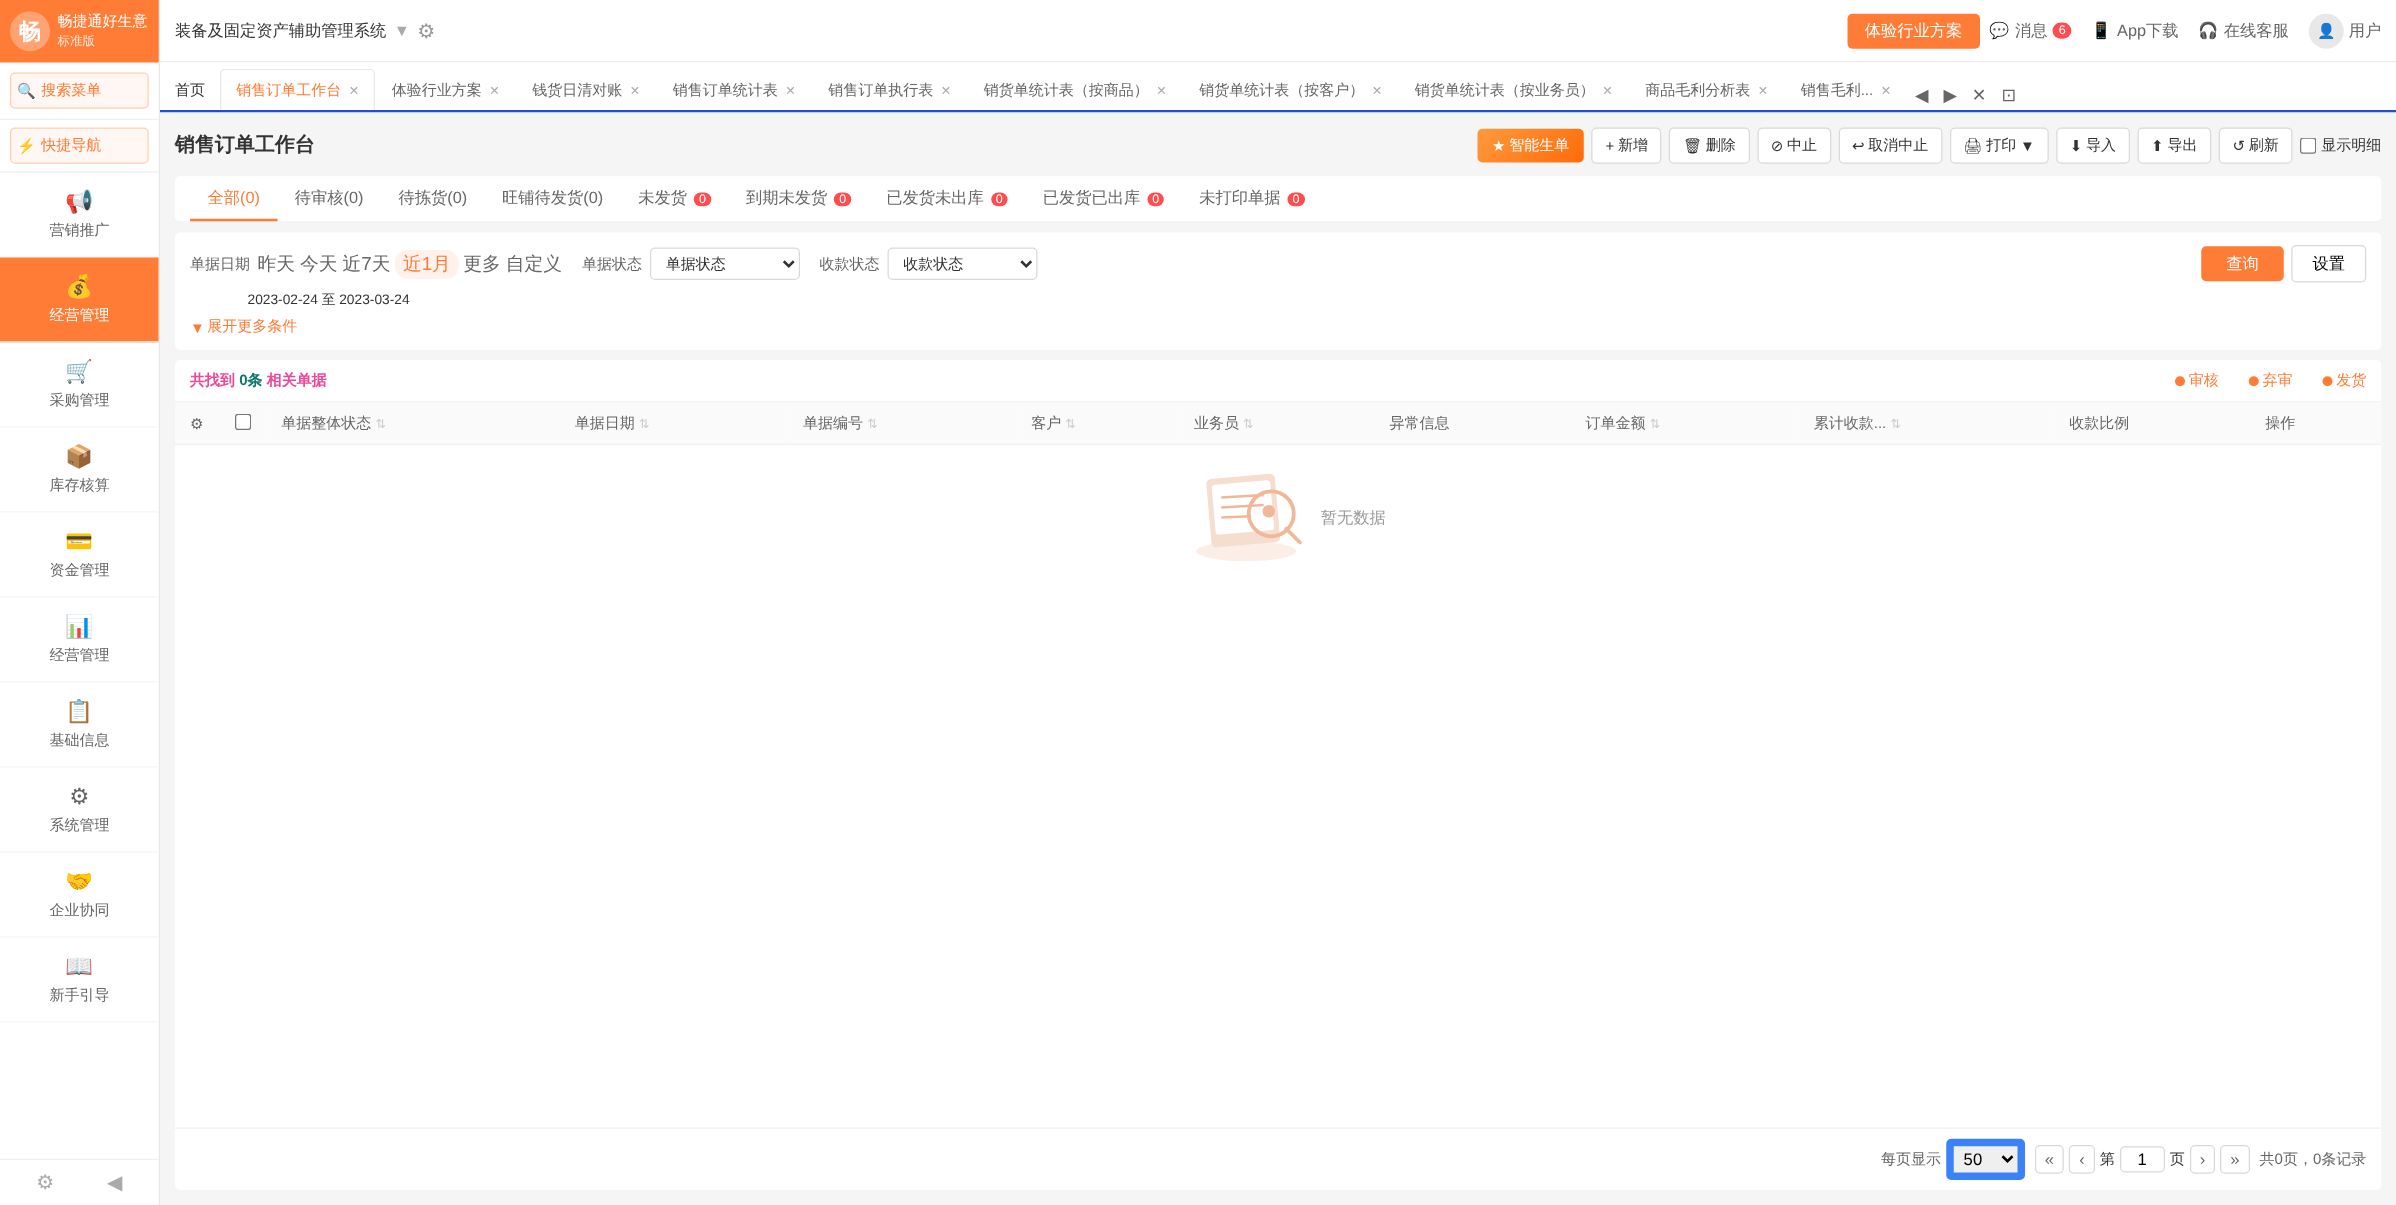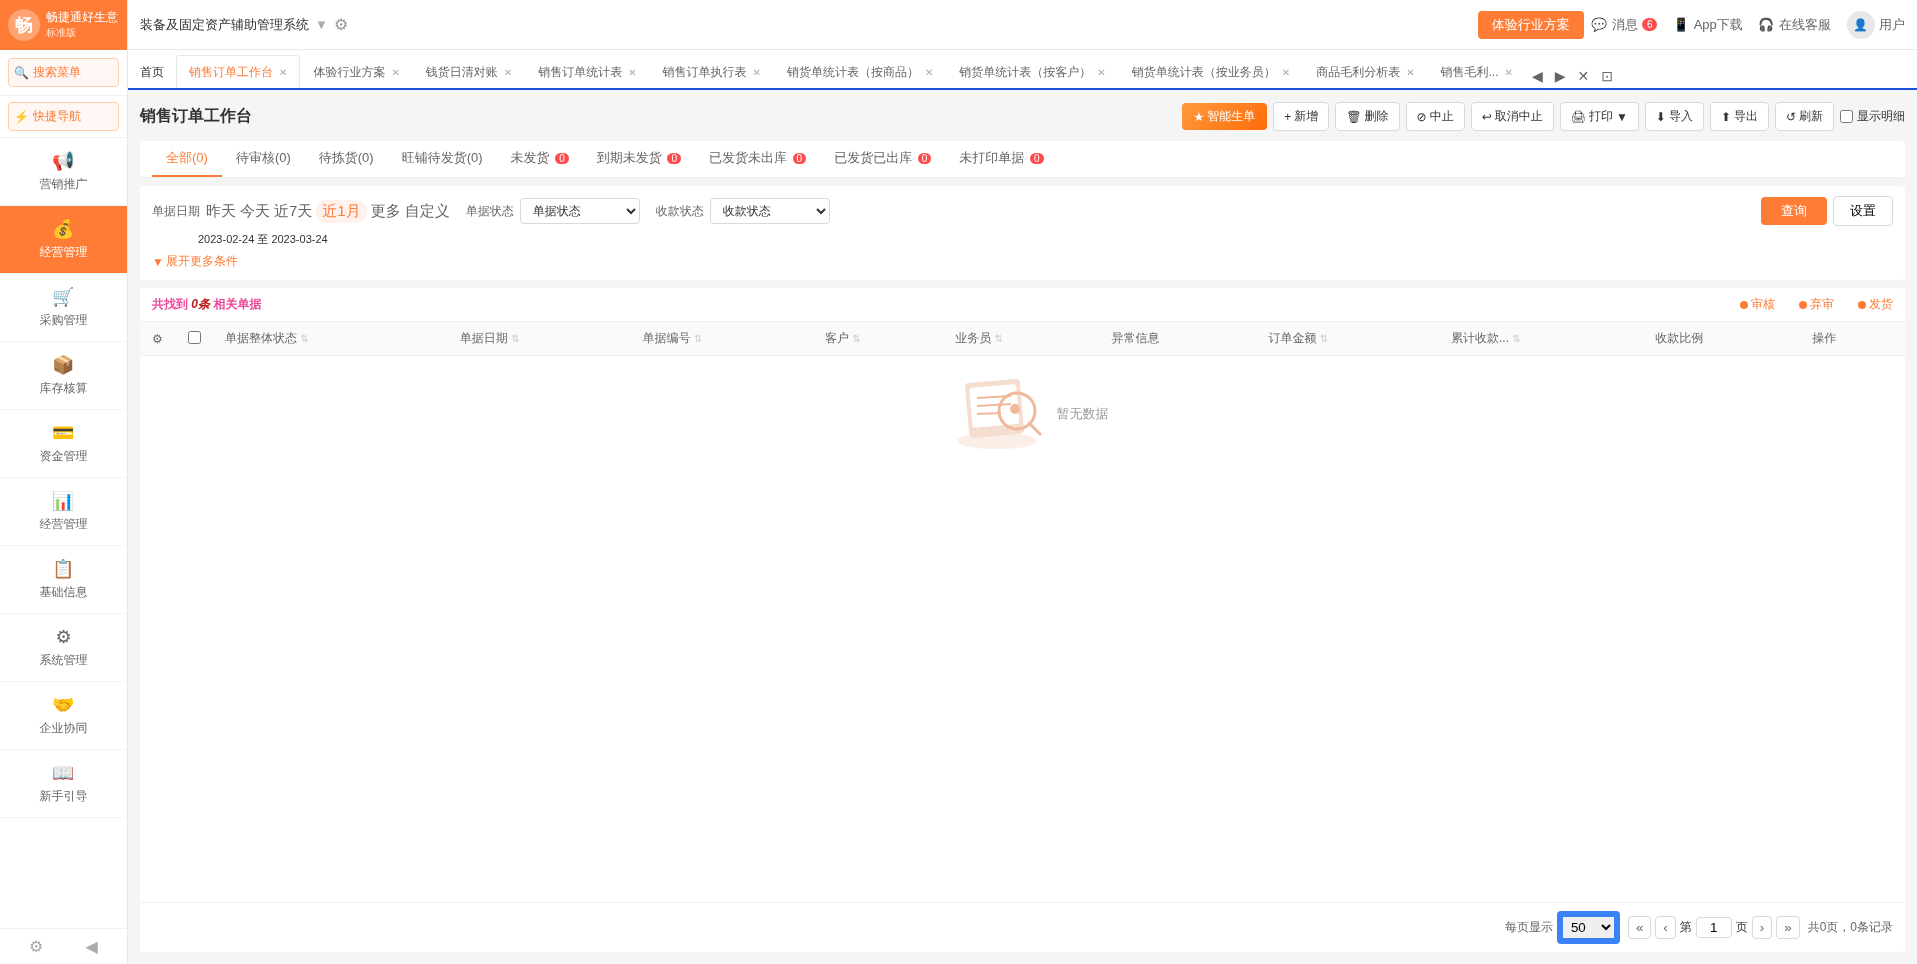--- a/index.html
+++ b/index.html
@@ -392,21 +392,21 @@
           <span>▼</span>
           <span>展开更多条件</span>
         </span>
       </div>
     </div>
 
     <div class="table-wrapper">
       <div class="table-header-row">
         <div class="record-count">
           <span>共找到</span>
-          <span style="color:#b91c1c;font-weight:bold;font-style:italic;">0条</span>
+          <span style="color:#0f766e;font-weight:bold;">0条</span>
           <span>相关单据</span>
         </div>
         <div class="table-actions">
           <span class="table-action-btn orange">
             <span style="width:8px;height:8px;background:#ff7c36;border-radius:50%;display:inline-block;"></span>
             <span>审核</span>
           </span>
           <span class="table-action-btn orange">
             <span style="width:8px;height:8px;background:#ff7c36;border-radius:50%;display:inline-block;"></span>
             <span>弃审</span>

